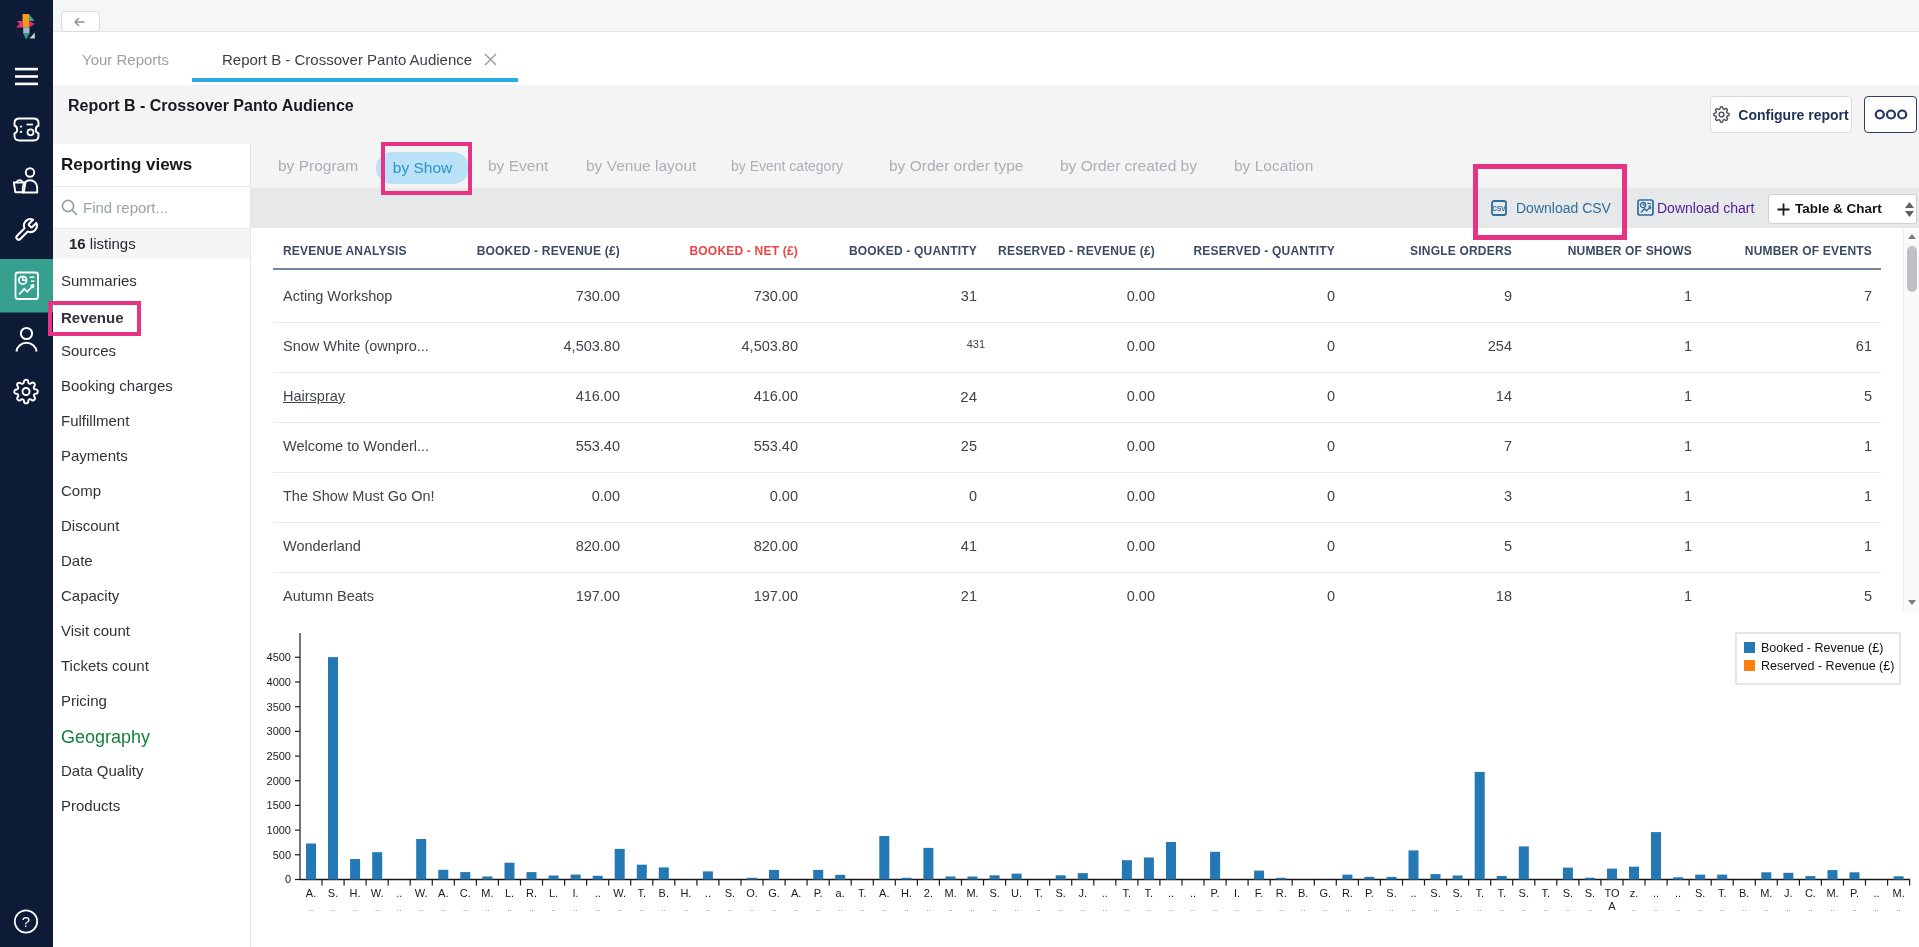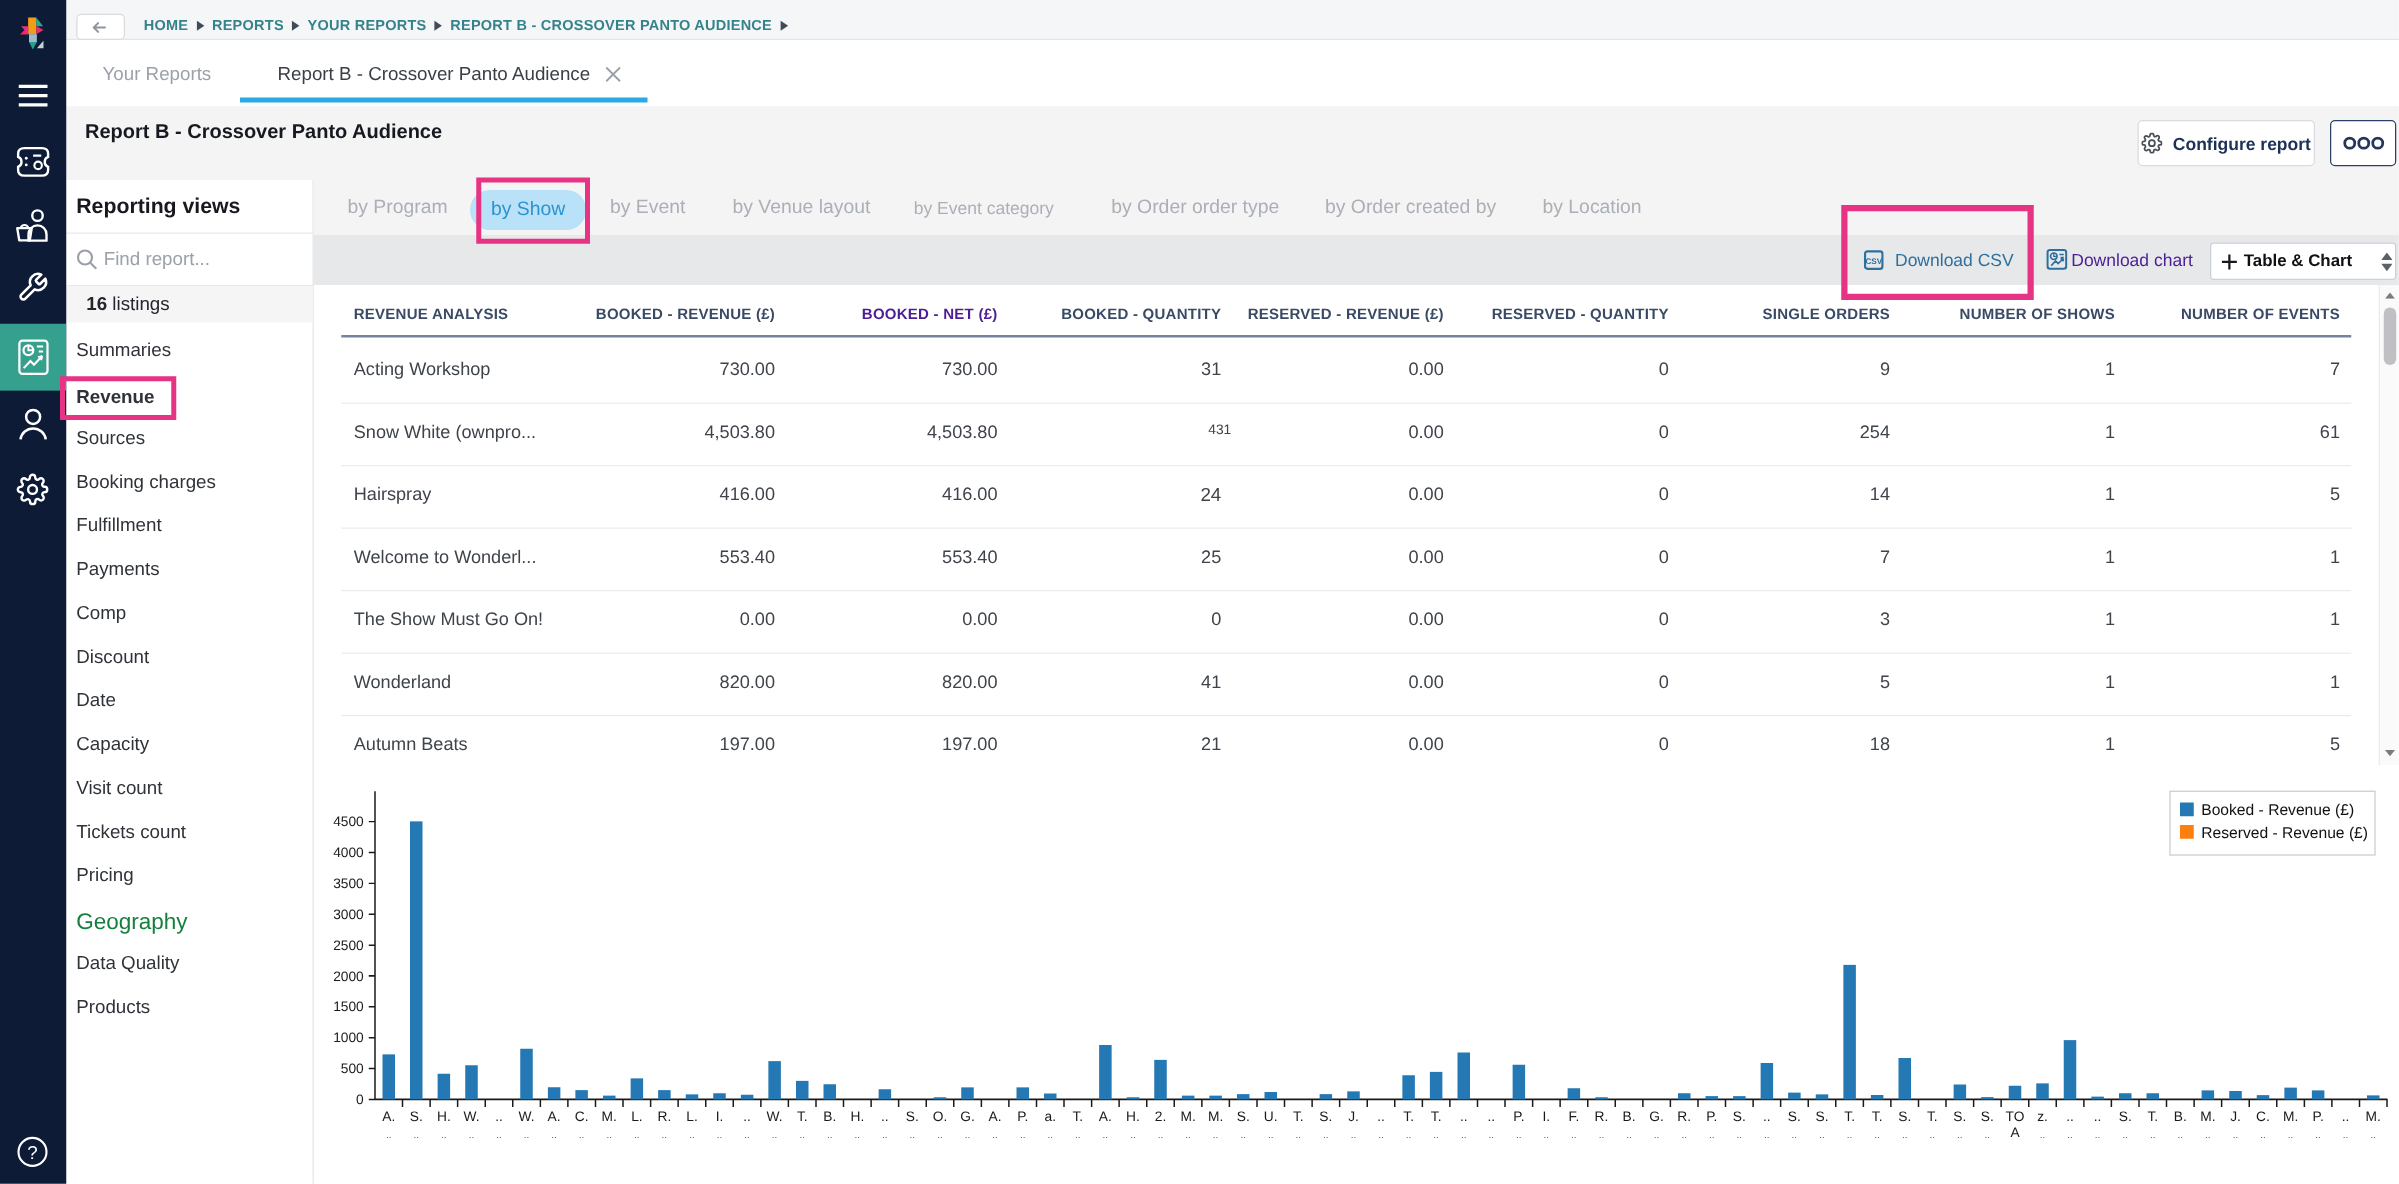--- a/index.html
+++ b/index.html
@@ -67,38 +67,20 @@
 
     <circle cx="26" cy="921.5" r="11.2" stroke="#fff" stroke-width="1.7" fill="none"></circle>
     <text x="26" y="927" text-anchor="middle" font-family="Liberation Sans" font-size="15" fill="#fff">?</text>
   </svg>
 </div>
 
 <div class="abs" style="left:53px;top:0;width:1866px;height:32px;background:#f5f6f8;border-bottom:1px solid #e4e5e8;">
   <div class="abs" style="left:8px;top:10.5px;width:39px;height:21px;background:#fff;border:1px solid #d9dbde;border-radius:4px;text-align:center;">
     <svg width="16" height="12" style="margin-top:4px">
         <path d="M11,6 H2 M5.5,2.5 L2,6 l3.5,3.5" stroke="#8f959c" stroke-width="1.6" fill="none" stroke-linecap="round" stroke-linejoin="round"></path>
-      </svg>
-  </div>
-  <div class="abs" style="left:62px;top:4px;height:32px;display:flex;align-items:center;gap:6px;font-size:11.6px;font-weight:bold;letter-spacing:0.2px;color:#35838a;white-space:nowrap;">
-    <span>HOME</span>
-      <svg width="7" height="9">
-        <polygon points="0.5,0.5 6.5,4.5 0.5,8.5" fill="#3f4a5a"></polygon>
-      </svg>
-    <span>REPORTS</span>
-      <svg width="7" height="9">
-        <polygon points="0.5,0.5 6.5,4.5 0.5,8.5" fill="#3f4a5a"></polygon>
-      </svg>
-    <span>YOUR REPORTS</span>
-      <svg width="7" height="9">
-        <polygon points="0.5,0.5 6.5,4.5 0.5,8.5" fill="#3f4a5a"></polygon>
-      </svg>
-    <span>REPORT B - CROSSOVER PANTO AUDIENCE</span>
-      <svg width="7" height="9">
-        <polygon points="0.5,0.5 6.5,4.5 0.5,8.5" fill="#3f4a5a"></polygon>
       </svg>
   </div>
 </div>
 
 <div class="abs" style="left:53px;top:32px;width:1866px;height:53px;background:#ffffff;">
   <div class="abs" style="left:29px;top:1px;height:53px;display:flex;align-items:center;font-size:15px;color:#9ba1a8;">Your Reports</div>
   <div class="abs" style="left:169px;top:1px;height:53px;display:flex;align-items:center;font-size:15px;color:#3a3f46;white-space:nowrap;">Report B - Crossover Panto Audience
     <svg width="13" height="13" style="margin-left:12px">
         <path d="M1,1 L12,12 M12,1 L1,12" stroke="#9ba1a8" stroke-width="1.5"></path>
       </svg>
@@ -189,21 +171,21 @@
         <polygon points="4.5,0 9,6 0,6" fill="#5c6168"></polygon>
         <polygon points="4.5,15 9,9 0,9" fill="#5c6168"></polygon>
       </svg>
   </div>
 </div>
 
 <div class="abs" style="left:252px;top:228px;width:1651px;height:384px;background:#fff;overflow:hidden;">
   <div class="abs" style="left:31px;top:8px;width:1630px;height:30px;">
     <div class="abs" style="left:0;top:8px;font-size:12px;font-weight:bold;letter-spacing:0.2px;color:#3a4a64;">REVENUE ANALYSIS</div>
     <div class="abs" style="left:7px;top:8px;width:330px;text-align:right;font-size:12px;font-weight:bold;letter-spacing:0.2px;color:#3a4a64;">BOOKED - REVENUE (£)</div>
-    <div class="abs" style="left:185px;top:8px;width:330px;text-align:right;font-size:12px;font-weight:bold;letter-spacing:0.2px;color:#4c1d95;">BOOKED - NET (£)</div>
+    <div class="abs" style="left:185px;top:8px;width:330px;text-align:right;font-size:12px;font-weight:bold;letter-spacing:0.2px;color:#ef4444;">BOOKED - NET (£)</div>
     <div class="abs" style="left:364px;top:8px;width:330px;text-align:right;font-size:12px;font-weight:bold;letter-spacing:0.2px;color:#3a4a64;">BOOKED - QUANTITY</div>
     <div class="abs" style="left:542px;top:8px;width:330px;text-align:right;font-size:12px;font-weight:bold;letter-spacing:0.2px;color:#3a4a64;">RESERVED - REVENUE (£)</div>
     <div class="abs" style="left:722px;top:8px;width:330px;text-align:right;font-size:12px;font-weight:bold;letter-spacing:0.2px;color:#3a4a64;">RESERVED - QUANTITY</div>
     <div class="abs" style="left:899px;top:8px;width:330px;text-align:right;font-size:12px;font-weight:bold;letter-spacing:0.2px;color:#3a4a64;">SINGLE ORDERS</div>
     <div class="abs" style="left:1079px;top:8px;width:330px;text-align:right;font-size:12px;font-weight:bold;letter-spacing:0.2px;color:#3a4a64;">NUMBER OF SHOWS</div>
     <div class="abs" style="left:1259px;top:8px;width:330px;text-align:right;font-size:12px;font-weight:bold;letter-spacing:0.2px;color:#3a4a64;">NUMBER OF EVENTS</div>
   </div>
   <div class="abs" style="left:21px;top:40px;width:1608px;height:2px;background:#76839f;"></div>
   <div class="abs" style="left:31px;top:44px;width:1630px;height:50px;">
     <div class="abs" style="left:0;top:16px;font-size:14.5px;color:#3f444b;">Acting Workshop</div>
@@ -223,21 +205,21 @@
     <div class="abs" style="left:185px;top:16px;width:330px;text-align:right;font-size:14.5px;color:#3f444b;">4,503.80</div>
     <div class="abs" style="left:372px;top:16px;width:330px;text-align:right;font-size:11px;color:#3f444b;">431</div>
     <div class="abs" style="left:542px;top:16px;width:330px;text-align:right;font-size:14.5px;color:#3f444b;">0.00</div>
     <div class="abs" style="left:722px;top:16px;width:330px;text-align:right;font-size:14.5px;color:#3f444b;">0</div>
     <div class="abs" style="left:899px;top:16px;width:330px;text-align:right;font-size:14.5px;color:#3f444b;">254</div>
     <div class="abs" style="left:1079px;top:16px;width:330px;text-align:right;font-size:14.5px;color:#3f444b;">1</div>
     <div class="abs" style="left:1259px;top:16px;width:330px;text-align:right;font-size:14.5px;color:#3f444b;">61</div>
     <div class="abs" style="left:-10px;top:50px;width:1608px;height:1px;background:#ececee;"></div>
   </div>
   <div class="abs" style="left:31px;top:144px;width:1630px;height:50px;">
-    <div class="abs" style="left:0;top:16px;font-size:14.5px;color:#3f444b;">Hairspray</div>
+    <div class="abs" style="left:0;top:16px;font-size:14.5px;color:#3f444b;text-decoration:underline;">Hairspray</div>
     <div class="abs" style="left:7px;top:16px;width:330px;text-align:right;font-size:14.5px;color:#3f444b;">416.00</div>
     <div class="abs" style="left:185px;top:16px;width:330px;text-align:right;font-size:14.5px;color:#3f444b;">416.00</div>
     <div class="abs" style="left:364px;top:16px;width:330px;text-align:right;font-size:15px;color:#3f444b;">24</div>
     <div class="abs" style="left:542px;top:16px;width:330px;text-align:right;font-size:14.5px;color:#3f444b;">0.00</div>
     <div class="abs" style="left:722px;top:16px;width:330px;text-align:right;font-size:14.5px;color:#3f444b;">0</div>
     <div class="abs" style="left:899px;top:16px;width:330px;text-align:right;font-size:14.5px;color:#3f444b;">14</div>
     <div class="abs" style="left:1079px;top:16px;width:330px;text-align:right;font-size:14.5px;color:#3f444b;">1</div>
     <div class="abs" style="left:1259px;top:16px;width:330px;text-align:right;font-size:14.5px;color:#3f444b;">5</div>
     <div class="abs" style="left:-10px;top:50px;width:1608px;height:1px;background:#ececee;"></div>
   </div>

